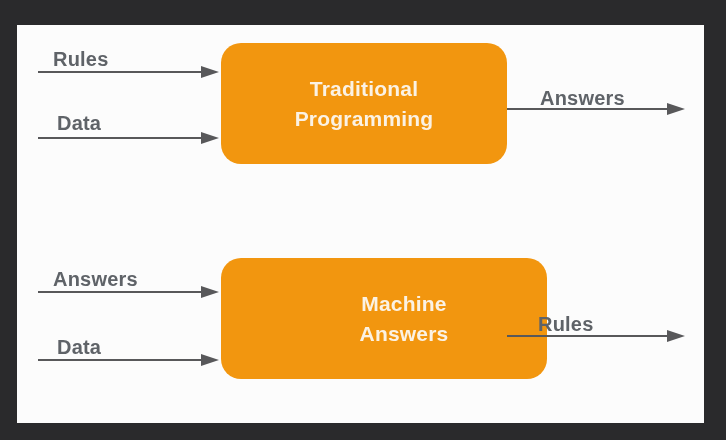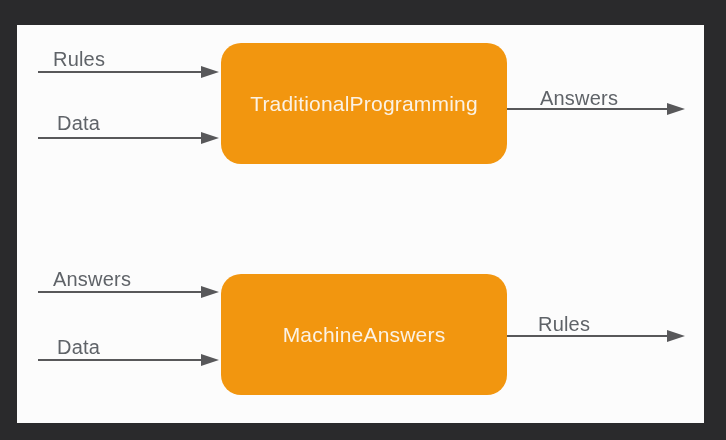--- a/index.html
+++ b/index.html
@@ -14,20 +14,21 @@
     background: #2A2A2C;
     overflow: hidden;
   }
   .slide {
     position: absolute;
     left: 17px;
     top: 25px;
     width: 687px;
     height: 398px;
     background: #FCFCFC;
+    font-weight: bold;
   }
   .label {
     position: absolute;
     font-size: 20px;
     line-height: 24px;
     color: #5F6368;
     letter-spacing: 0.2px;
     white-space: nowrap;
   }
   .arrow {
@@ -53,33 +54,34 @@
     border-left: 18px solid #58585A;
   }
   .process-box {
     position: absolute;
     left: 204px;
     width: 286px;
     height: 121px;
     background: #F2960F;
     border-radius: 20px;
     display: flex;
+    flex-direction: column;
     align-items: center;
     justify-content: center;
   }
   .process-box .box-line {
     color: #FBF2E4;
     font-size: 21px;
     line-height: 30px;
     text-align: center;
     letter-spacing: 0.2px;
   }
   
   .tp-box   { top: 18px; }
-  .ml-box   { top: 249px; }
+  .ml-box   { top: 233px; padding-left: 40px; }
 </style>
 </head>
 <body>
 
 <div class="frame">
   <div class="slide">
 
     <div class="label" style="left:36px; top:22px">Rules</div>
 
     <div class="arrow" style="left:21px; top:41px; width:181px">

